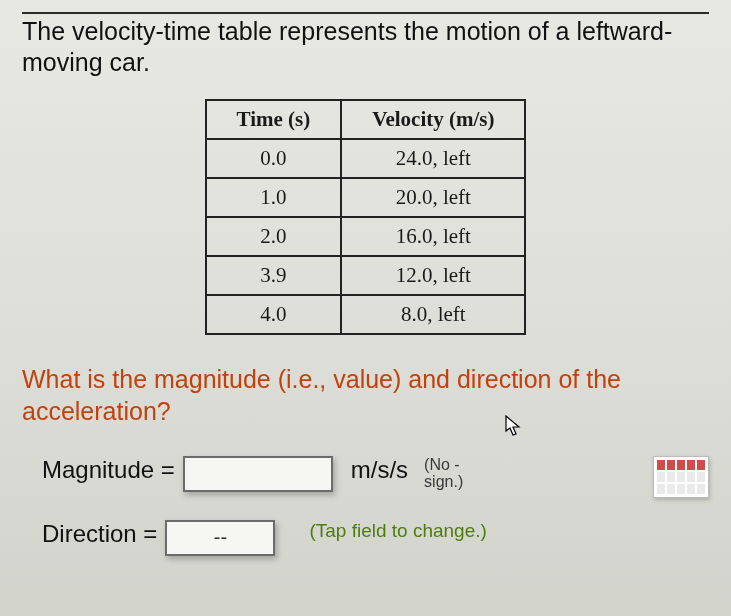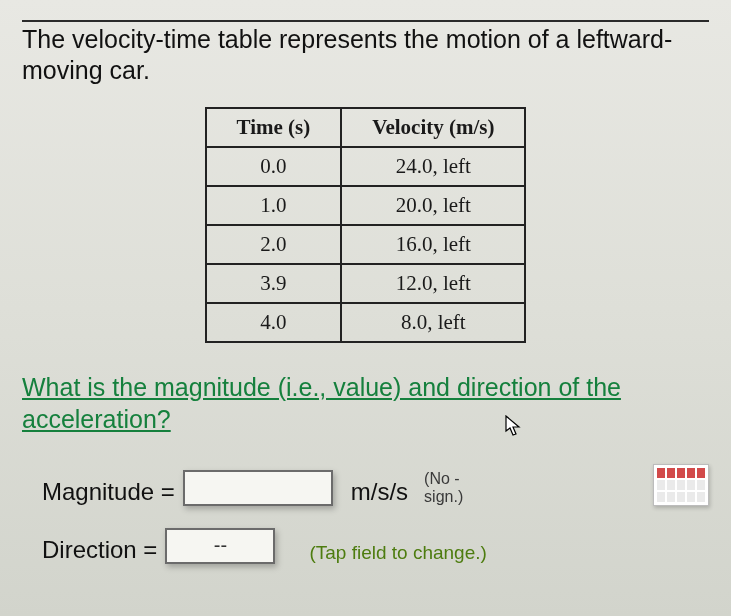--- a/index.html
+++ b/index.html
@@ -6,21 +6,21 @@
   html, body {
     margin: 0; padding: 0;
     width: 731px; height: 616px;
     font-family: Georgia, 'Times New Roman', serif;
     background: linear-gradient(180deg, #e8e8e3 0%, #dedfd8 50%, #d2d4cc 100%);
     color: #1a1a1a;
     overflow: hidden;
     position: relative;
   }
   .page {
-    padding: 20px 22px 18px 22px;
+    padding: 12px 22px 18px 22px;
     position: relative;
   }
   .top-rule {
     border-top: 2px solid #2a2a2a;
     margin-bottom: 2px;
   }
   .intro {
     font-size: 25px;
     line-height: 1.25;
     margin: 0 0 20px 0;
@@ -46,27 +46,26 @@
   table.data th {
     font-weight: bold;
     font-size: 21px;
   }
   table.data td.vcell { font-weight: normal; }
   .question {
     font-size: 25px;
     line-height: 1.3;
     font-family: Arial, Helvetica, sans-serif;
     margin: 6px 0 28px 0;
-    color: #15803d;
-    text-decoration: underline;
+    color: #c2410c;
   }
   .answer-rows { padding-left: 20px; }
   .arow {
     display: flex;
-    align-items: flex-end;
+    align-items: flex-start;
     margin-bottom: 22px;
     font-size: 24px;
     font-family: Arial, Helvetica, sans-serif;
     color: #111;
   }
   .arow .label { white-space: nowrap; }
   .inputbox {
     display: inline-flex;
     align-items: center; justify-content: center;
     height: 36px;

